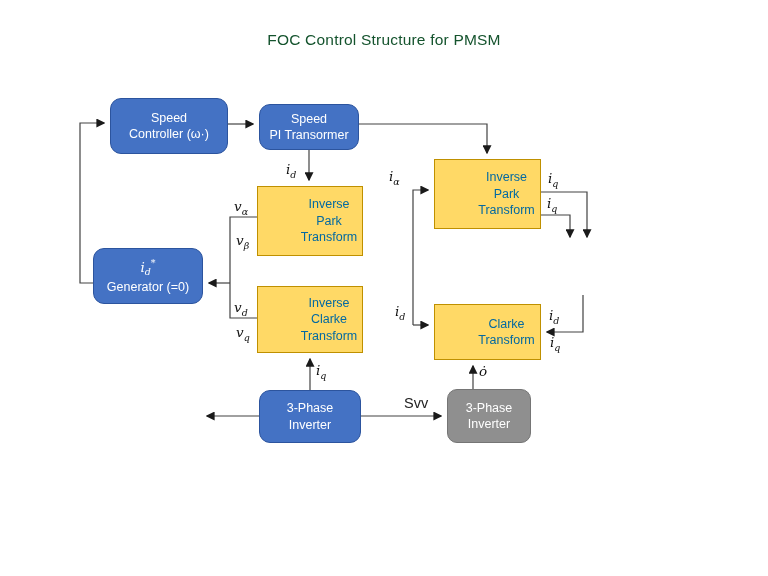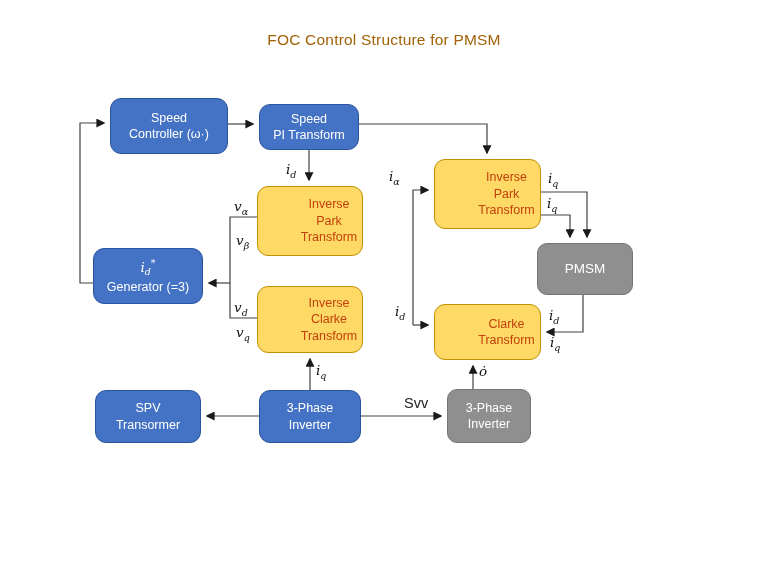--- a/index.html
+++ b/index.html
@@ -1,24 +1,24 @@
 <!DOCTYPE html>
 <html><head>
 <meta charset="utf-8">
 <style>
   html,body{margin:0;padding:0;background:#fff;}
   #canvas{position:relative;width:768px;height:576px;background:#ffffff;overflow:hidden;
           font-family:"Liberation Sans",sans-serif;}
   #title{position:absolute;left:0;right:0;top:31px;text-align:center;
-         font-size:15.5px;color:#a16207;letter-spacing:.2px;}
+         font-size:15.5px;color:#14532d;letter-spacing:.2px;}
   .box{position:absolute;display:flex;flex-direction:column;justify-content:center;
        align-items:center;text-align:center;font-size:12.5px;line-height:1.32;
        box-sizing:border-box;}
   .blue{background:#4472C4;border:1.6px solid #2c549e;color:#ffffff;border-radius:11px;}
-  .yellow{background:#FFD966;border:1.6px solid #BF9000;color:#c2410c;border-radius:11px;padding-left:38px;}
+  .yellow{background:#FFD966;border:1.6px solid #BF9000;color:#0369a1;border-radius:0;padding-left:38px;}
   .gray{background:#8F8F8F;border:1.6px solid #757575;color:#ffffff;border-radius:10px;}
   .sig{position:absolute;font-family:"DejaVu Serif",serif;font-style:italic;
        font-size:13.5px;color:#111;white-space:nowrap;}
   .sig sub{font-size:9.5px;font-style:italic;}
   .mathline{font-family:"DejaVu Serif",serif;font-style:italic;font-size:13.5px;}
   .mathline sub{font-size:9.5px;}
   .mathline sup{font-size:9.5px;}
   .plain{position:absolute;font-size:14.5px;color:#222;white-space:nowrap;margin-left:12px;}
   svg{position:absolute;left:0;top:0;}
 </style>
@@ -67,59 +67,52 @@
     </g>
   </svg>
 
   <div class="box blue" style="left:110px;top:98px;width:118px;height:56px">
     <div>Speed</div>
     <div>Controller (ω·)</div>
   </div>
 
   <div class="box blue" style="left:259px;top:104px;width:100px;height:46px">
     <div>Speed</div>
-    <div>PI Transform</div>
+    <div>PI Transormer</div>
   </div>
 
   <div class="box yellow" style="left:257px;top:186px;width:106px;height:70px">
     <div>Inverse</div>
     <div>Park</div>
     <div>Transform</div>
   </div>
 
   <div class="box blue" style="left:93px;top:248px;width:110px;height:56px">
     <div class="mathline"><span>i</span><sub>d</sub><sup>*</sup></div>
-    <div>Generator (=3)</div>
+    <div>Generator (=0)</div>
   </div>
 
   <div class="box yellow" style="left:257px;top:286px;width:106px;height:67px">
     <div>Inverse</div>
     <div>Clarke</div>
     <div>Transform</div>
   </div>
 
   <div class="box yellow" style="left:434px;top:159px;width:107px;height:70px">
     <div>Inverse</div>
     <div>Park</div>
     <div>Transform</div>
   </div>
 
-  <div class="box gray" style="left:537px;top:243px;width:96px;height:52px;font-size:13.5px">
-    <div>PMSM</div>
-  </div>
 
   <div class="box yellow" style="left:434px;top:304px;width:107px;height:56px">
     <div>Clarke</div>
     <div>Transform</div>
   </div>
 
-  <div class="box blue" style="left:95px;top:390px;width:106px;height:53px">
-    <div>SPV</div>
-    <div>Transormer</div>
-  </div>
 
   <div class="box blue" style="left:259px;top:390px;width:102px;height:53px">
     <div>3-Phase</div>
     <div>Inverter</div>
   </div>
 
   <div class="box gray" style="left:447px;top:389px;width:84px;height:54px">
     <div>3-Phase</div>
     <div>Inverter</div>
   </div>

